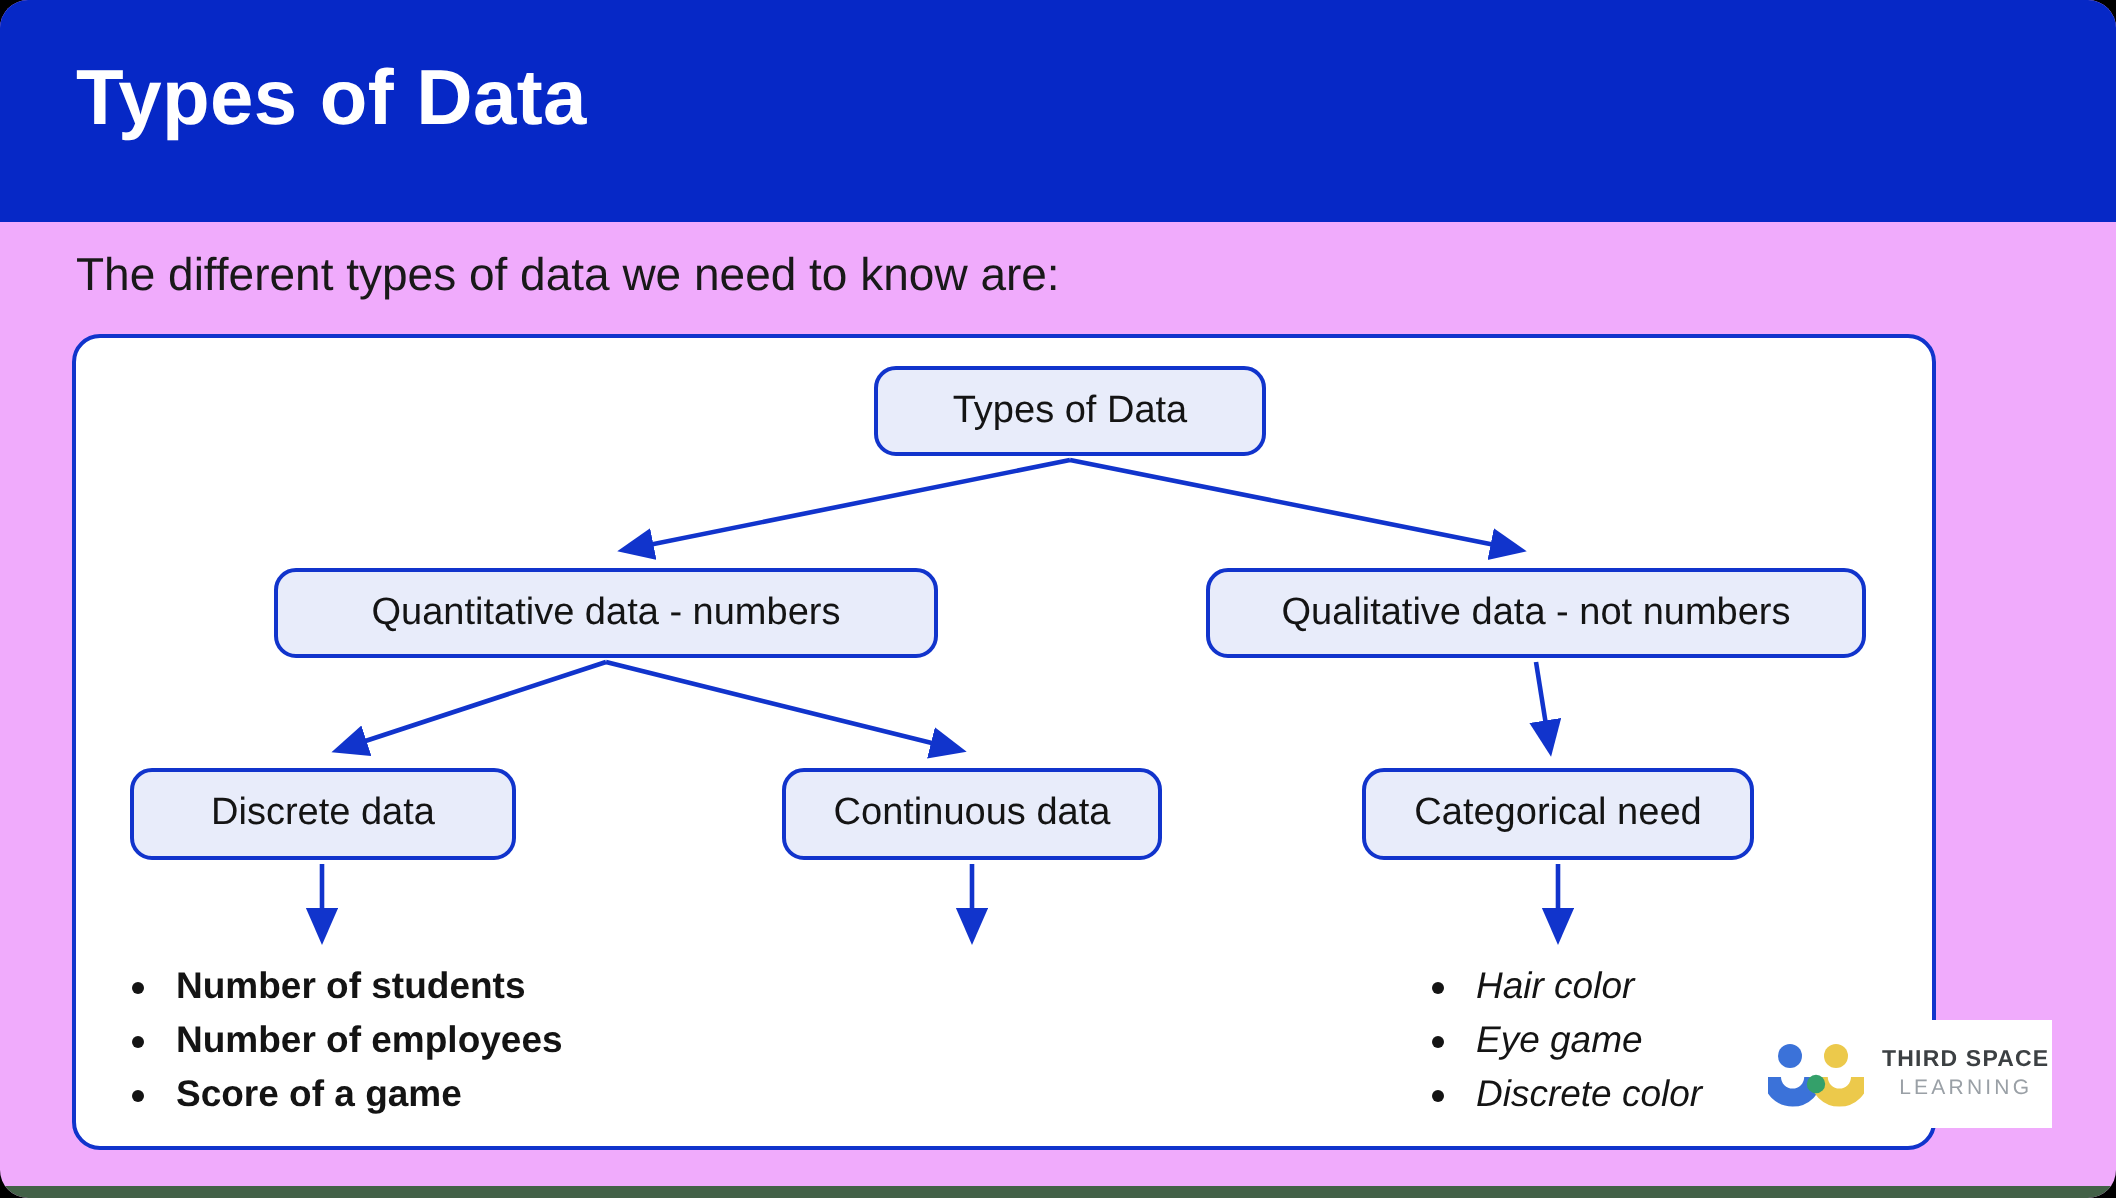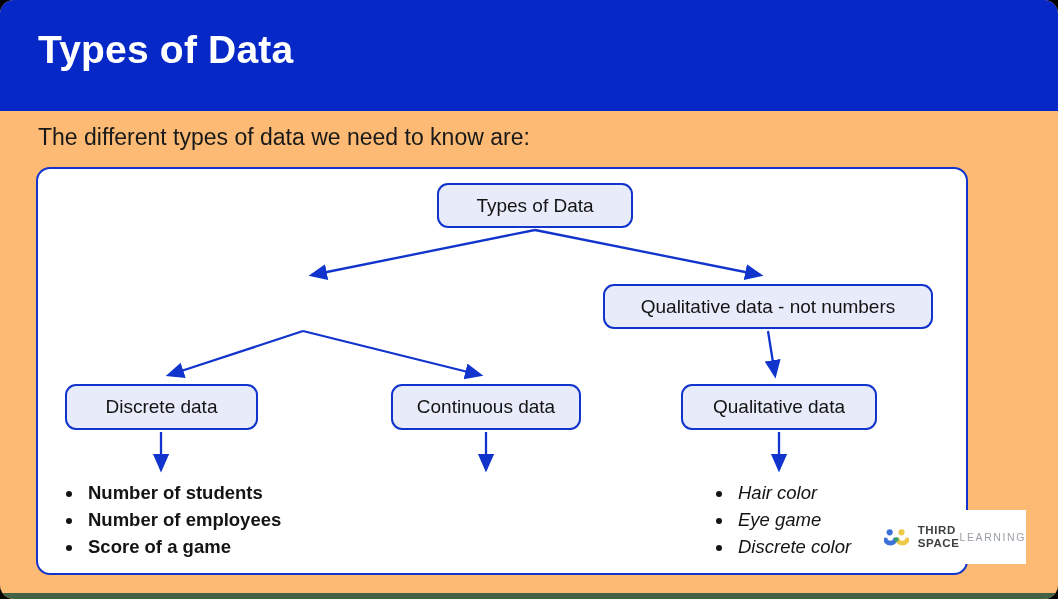--- a/index.html
+++ b/index.html
@@ -1,17 +1,17 @@
 <!DOCTYPE html>
 <html><head>
 <meta charset="utf-8">
 <style>
   html,body{margin:0;padding:0;background:#000;}
   body{font-family:"Liberation Sans", sans-serif; width:1058px;height:599px;}
-  .card{position:relative;width:1058px;height:599px;background:#fdba74;border-radius:14px;overflow:hidden;}
+  .card{position:relative;width:1058px;height:599px;background:#f0abfc;border-radius:14px;overflow:hidden;}
   .header{position:absolute;top:0;left:0;right:0;height:111px;background:#0628c6;}
   .header h1{margin:0;position:absolute;left:38px;top:28px;font-size:39px;font-weight:bold;color:#ffffff;letter-spacing:0.2px;}
   .intro{position:absolute;left:38px;top:124px;font-size:23px;color:#191919;}
   .diagram{position:absolute;left:36px;top:167px;width:928px;height:404px;border:2px solid #1134cc;border-radius:14px;background:#ffffff;}
   .arrows{position:absolute;left:0;top:0;width:928px;height:404px;pointer-events:none;}
   .node{position:absolute;display:flex;align-items:center;justify-content:center;
         background:#e8ecfa;border:2px solid #1134cc;border-radius:11px;
         font-size:19px;color:#141414;box-sizing:border-box;white-space:nowrap;}
   .n-root{left:399px;top:14px;width:196px;height:45px;}
   .n-quant{left:99px;top:115px;width:332px;height:45px;}
@@ -19,21 +19,21 @@
   .n-disc{left:27px;top:215px;width:193px;height:46px;}
   .n-cont{left:353px;top:215px;width:190px;height:46px;}
   .n-cat{left:643px;top:215px;width:196px;height:46px;}
   .examples{position:absolute;margin:0;padding-left:20px;list-style:disc;color:#141414;}
   .examples li{font-size:18.5px;line-height:27px;padding-left:4px;}
   .ex-1{left:26px;top:310px;font-weight:bold;}
   .ex-2{left:340px;top:310px;}
   .ex-3{left:676px;top:310px;font-style:italic;}
   .logo{position:absolute;left:884px;top:510px;width:142px;height:54px;background:#ffffff;
         display:flex;align-items:center;gap:9px;z-index:5;}
-  .logo-text{display:flex;flex-direction:row;align-items:center;line-height:1.15;}
+  .logo-text{display:flex;flex-direction:column;align-items:center;line-height:1.15;}
   .logo-line1{font-size:11.5px;font-weight:bold;color:#3c4043;letter-spacing:0.6px;}
   .logo-line2{font-size:10.5px;color:#9aa0a6;letter-spacing:1.6px;}
   .bottom-bar{position:absolute;left:0;right:0;bottom:0;height:6px;background:#436147;}
 </style>
 </head>
 <body>
 
 <div class="card">
 
   <div class="header">
@@ -56,24 +56,25 @@
         <line x1="265" y1="162" x2="131" y2="206" marker-end="url(#ah)"></line>
         <line x1="265" y1="162" x2="442" y2="206" marker-end="url(#ah)"></line>
         <line x1="730" y1="162" x2="737" y2="206" marker-end="url(#ah)"></line>
         <line x1="123" y1="263" x2="123" y2="300" marker-end="url(#ah)"></line>
         <line x1="448" y1="263" x2="448" y2="300" marker-end="url(#ah)"></line>
         <line x1="741" y1="263" x2="741" y2="300" marker-end="url(#ah)"></line>
       </g>
     </svg>
 
     <div class="node n-root">Types of Data</div>
+    <div class="node n-quant">Quantitative data - numbers</div>
     <div class="node n-qual">Qualitative data - not numbers</div>
     <div class="node n-disc">Discrete data</div>
     <div class="node n-cont">Continuous data</div>
-    <div class="node n-cat">Qualitative data</div>
+    <div class="node n-cat">Categorical need</div>
 
     <ul class="examples ex-1">
       <li>Number of students</li>
       <li>Number of employees</li>
       <li>Score of a game</li>
     </ul>
     <ul class="examples ex-3">
       <li>Hair color</li>
       <li>Eye game</li>
       <li>Discrete color</li>

